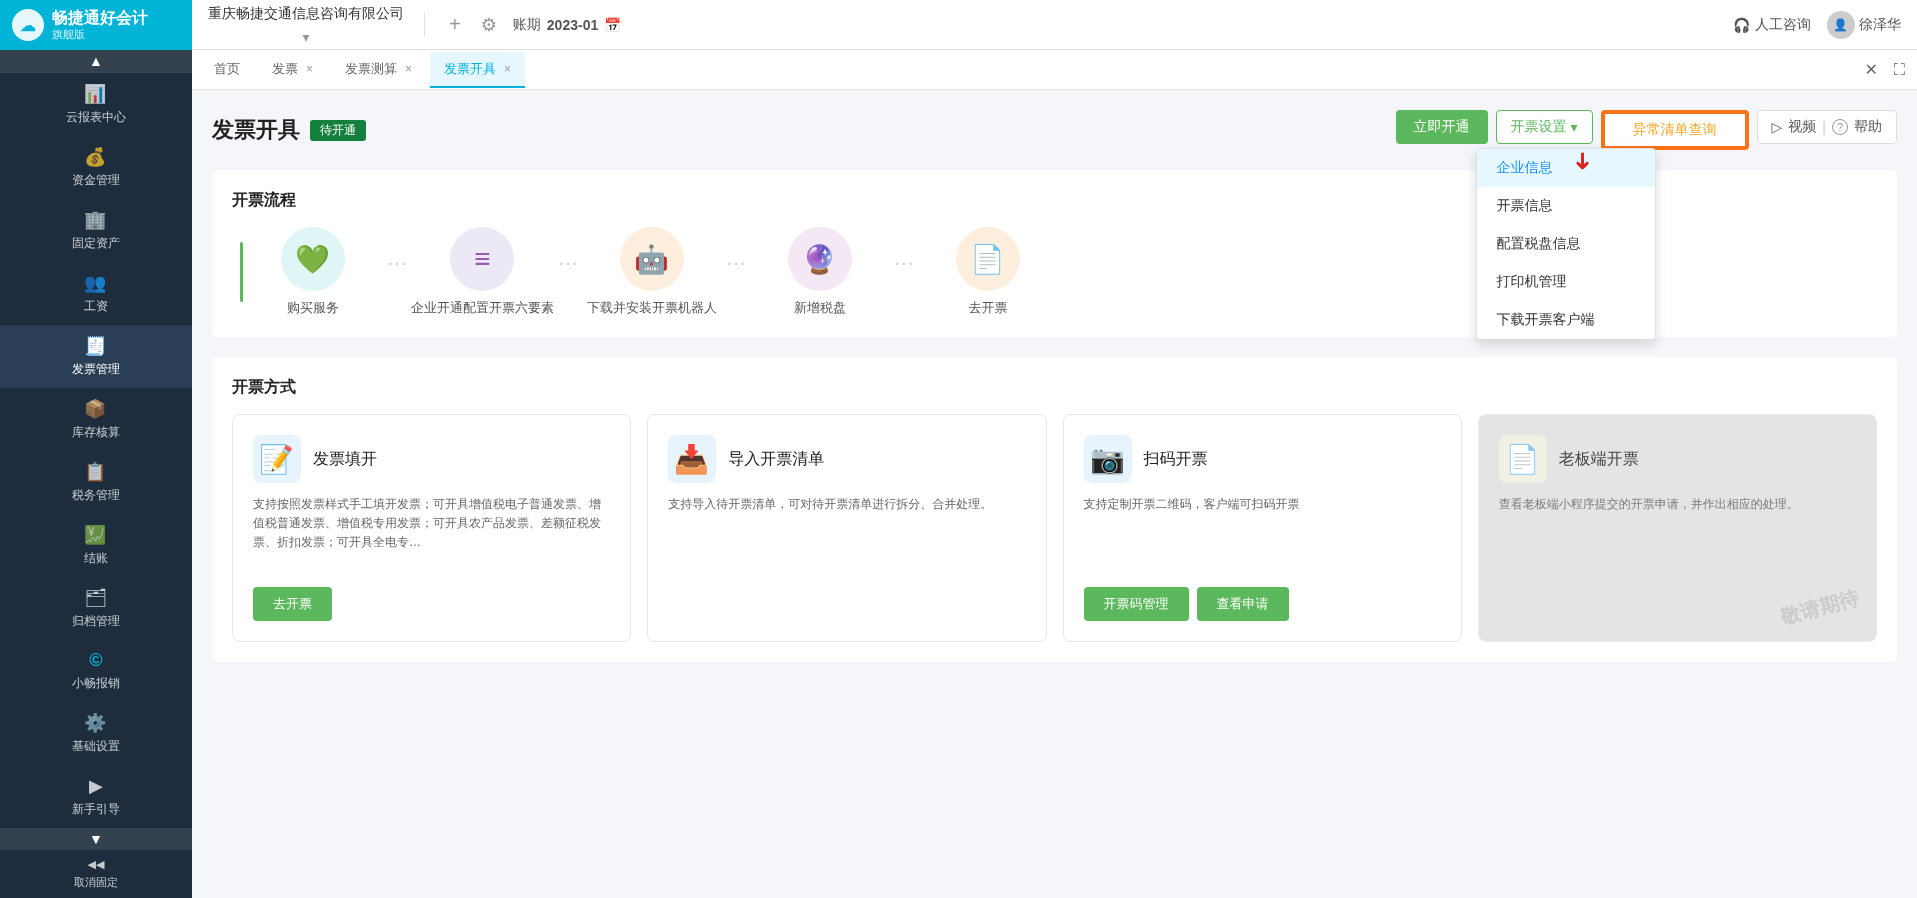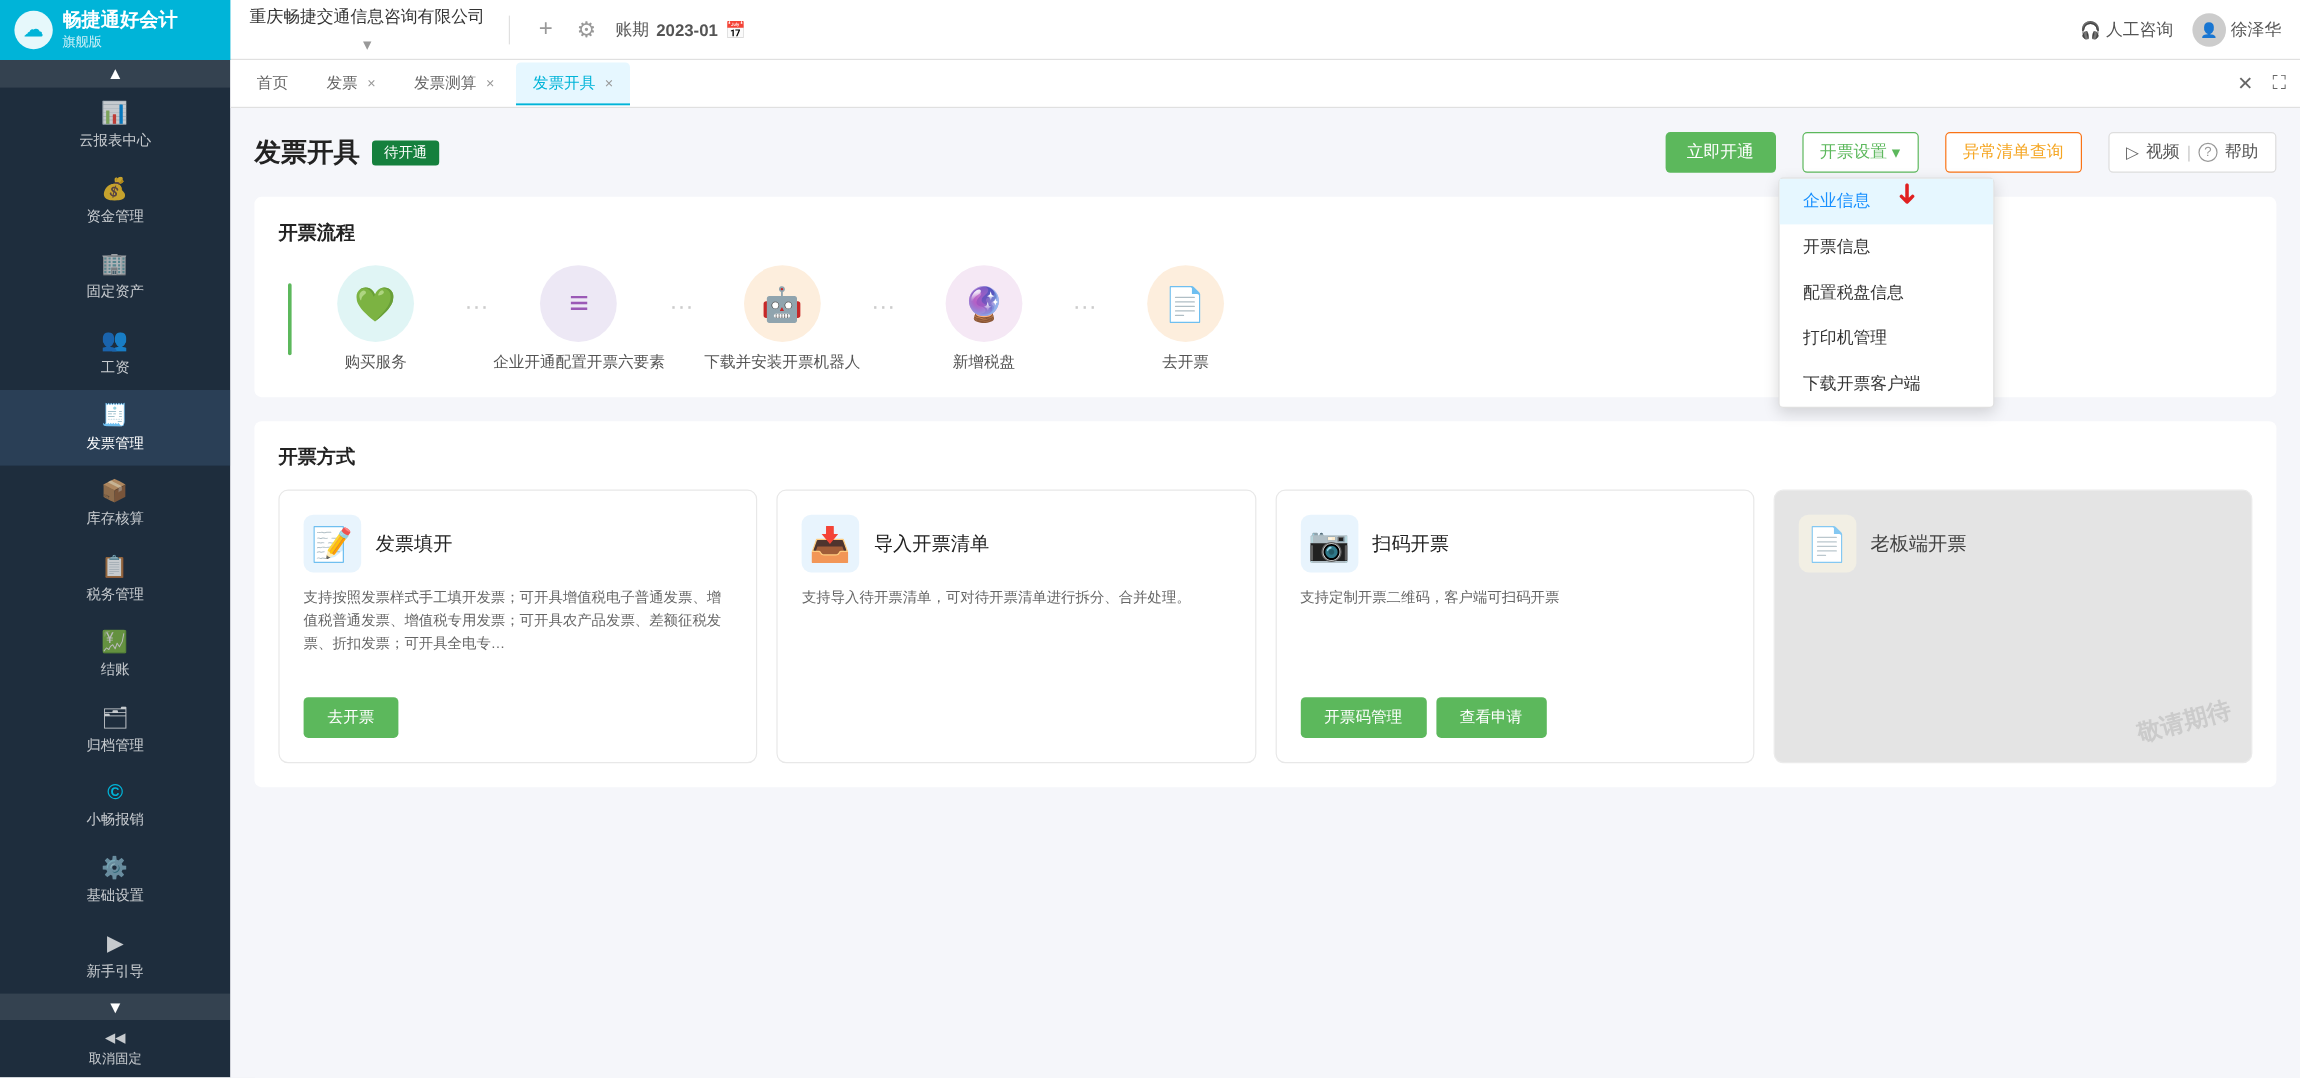--- a/index.html
+++ b/index.html
@@ -37,24 +37,24 @@
     .tab.active { color: #00b4d8; border-bottom: 2px solid #00b4d8; background: #e6f7ff; border-radius: 4px 4px 0 0; }
     .tab-close { font-size: 12px; color: #999; margin-left: 2px; }
     .tab-controls { margin-left: auto; display: flex; align-items: center; gap: 8px; }
     .tab-ctrl-btn { cursor: pointer; color: #666; font-size: 16px; padding: 4px; }
 
     
     .page-header { display: flex; align-items: center; justify-content: space-between; margin-bottom: 20px; }
     .page-title-area { display: flex; align-items: center; gap: 10px; }
     .page-title { font-size: 22px; font-weight: bold; color: #222; }
     .status-badge { background: #15803d; color: #fff; padding: 2px 10px; border-radius: 3px; font-size: 12px; }
-    .header-actions { display: flex; align-items: flex-start; gap: 22px; position: relative; }
+    .header-actions { display: flex; align-items: flex-start; gap: 8px; position: relative; }
     .btn-primary { background: #5cb85c; color: #fff; border: none; padding: 8px 18px; border-radius: 4px; cursor: pointer; font-size: 14px; }
     .btn-outline-green { background: #fff; color: #5cb85c; border: 1px solid #5cb85c; padding: 7px 14px; border-radius: 4px; cursor: pointer; font-size: 14px; display: flex; align-items: center; gap: 4px; }
-    .btn-outline-yellow { background: #fff; color: #f5a623; border: 1px solid #f97316; padding: 7px 14px; border-radius: 4px; cursor: pointer; font-size: 14px; }
+    .btn-outline-yellow { background: #fff; color: #f5a623; border: 4px solid #f97316; padding: 7px 28px; border-radius: 4px; cursor: pointer; font-size: 14px; }
     .btn-help { background: #fff; color: #555; border: 1px solid #ddd; padding: 7px 14px; border-radius: 4px; cursor: pointer; font-size: 14px; display: flex; align-items: center; gap: 6px; }
 
     
     .section { background: #fff; border-radius: 6px; padding: 20px; margin-bottom: 20px; }
     .section-title { font-size: 16px; font-weight: bold; color: #222; margin-bottom: 16px; }
 
     
     .flow-steps { display: flex; align-items: center; gap: 0; }
     .flow-step { display: flex; flex-direction: column; align-items: center; gap: 8px; min-width: 140px; }
     .flow-step-icon { width: 64px; height: 64px; border-radius: 50%; display: flex; align-items: center; justify-content: center; font-size: 28px; }
@@ -345,20 +345,21 @@
               </div>
             </div>
 
             <div class="billing-card disabled" style="background:#e0e0e0;">
               <div class="billing-card-header">
                 <div class="billing-card-icon" style="background:#f0ede0;">
                   <span style="color:#e8963a; font-size:28px;">📄</span>
                 </div>
                 <span class="billing-card-title">老板端开票</span>
               </div>
+              <div class="billing-card-desc">查看老板端小程序提交的开票申请，并作出相应的处理。</div>
               <div class="overlay-text">敬请期待</div>
             </div>
           </div>
         </div>
       </div>
     </div>
   </div>
 </div>
 
 </body></html>

